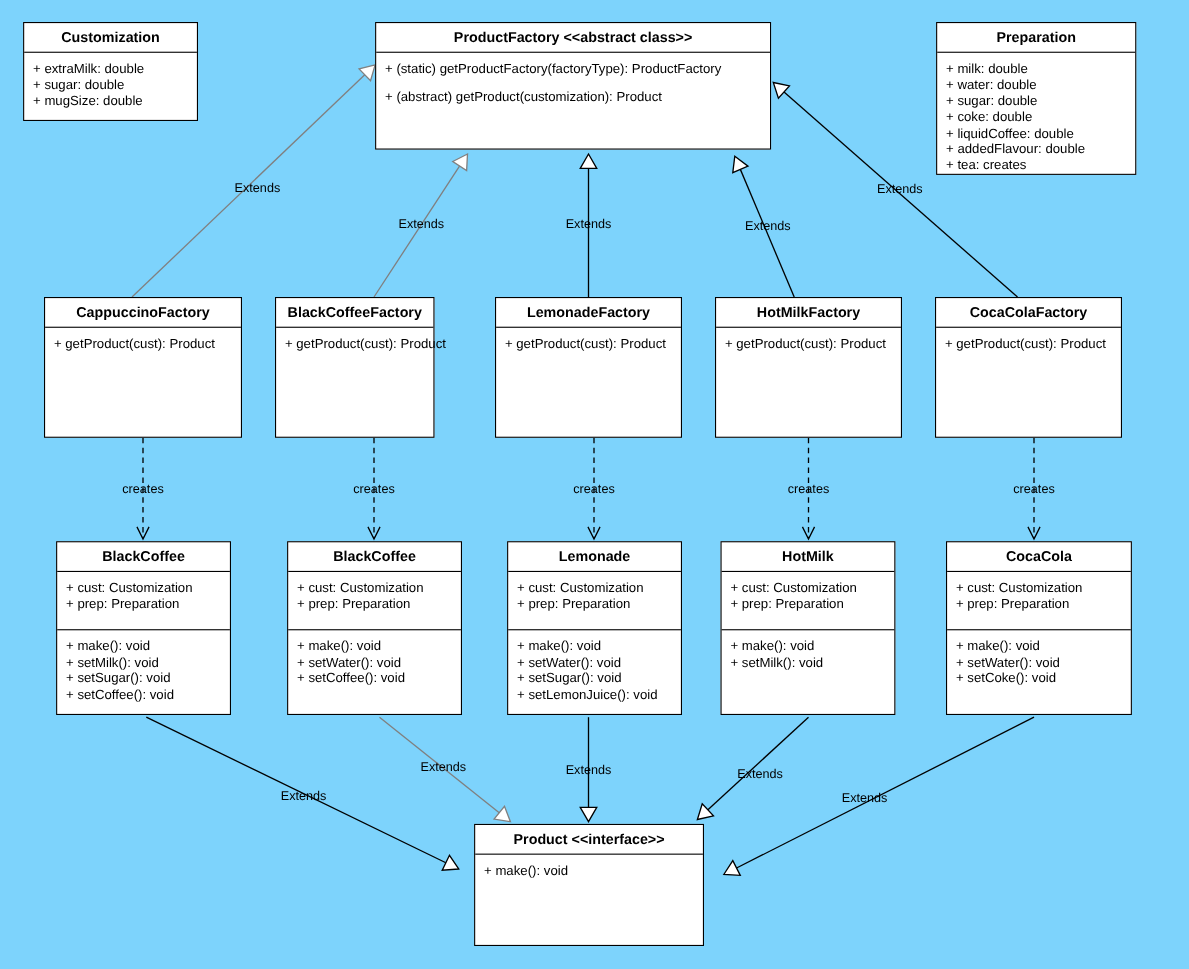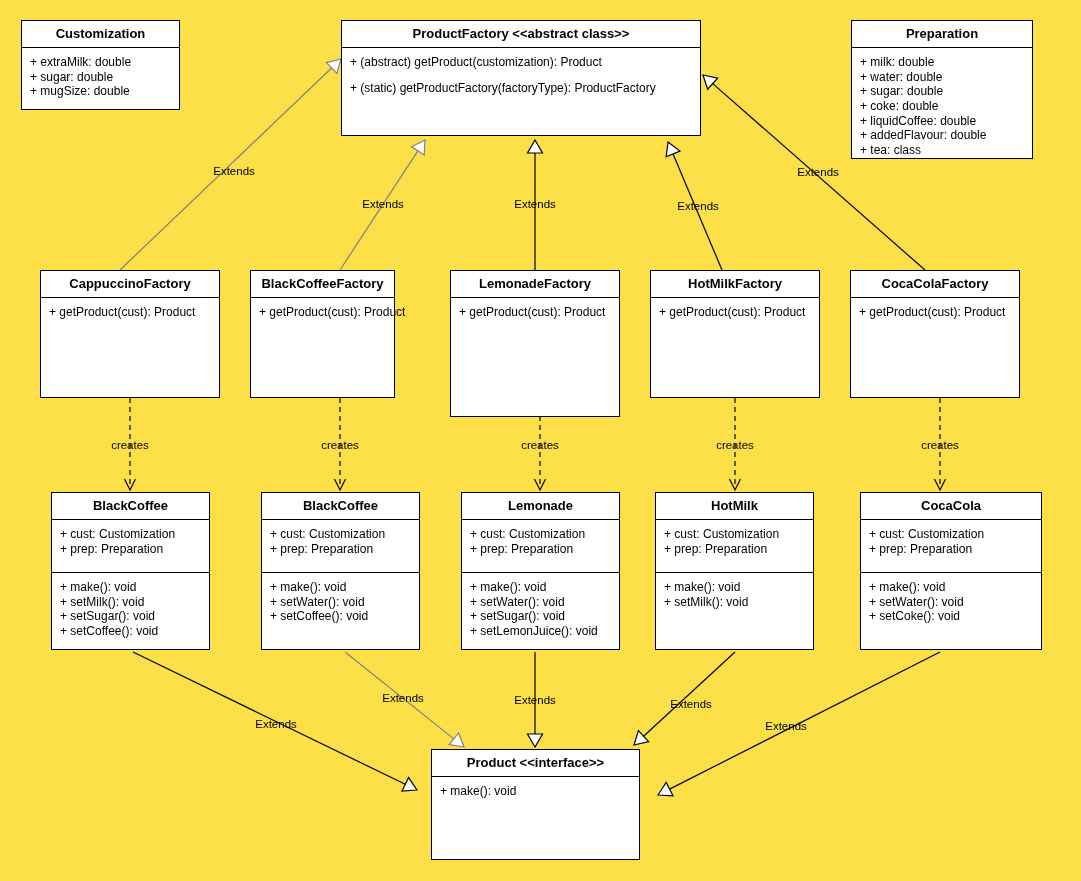--- a/index.html
+++ b/index.html
@@ -5,21 +5,21 @@
 <style>
   html, body {
     margin: 0;
     padding: 0;
     background: #ffffff;
   }
   #diagram-root {
     position: relative;
     width: 1081px;
     height: 881px;
-    background: #fde047;
+    background: #7dd3fc;
     font-family: "Liberation Sans", sans-serif;
     overflow: hidden;
   }
   svg#edge-layer {
     position: absolute;
     left: 0;
     top: 0;
     width: 1081px;
     height: 881px;
     pointer-events: none;
@@ -143,49 +143,49 @@
         <div class="uml-title" style="height: 27px;">Customization</div>
         <div class="uml-compartment">
           <div class="member">+ extraMilk: double</div>
           <div class="member">+ sugar: double</div>
           <div class="member">+ mugSize: double</div>
         </div>
       </div>
       <div class="uml-class" style="left: 341px; top: 20px; width: 360px; height: 116px;">
         <div class="uml-title" style="height: 27px;">ProductFactory &lt;&lt;abstract class&gt;&gt;</div>
         <div class="uml-compartment spaced">
+          <div class="member">+ (static) getProductFactory(factoryType): ProductFactory</div>
           <div class="member">+ (abstract) getProduct(customization): Product</div>
-          <div class="member">+ (static) getProductFactory(factoryType): ProductFactory</div>
         </div>
       </div>
       <div class="uml-class" style="left: 851px; top: 20px; width: 182px; height: 139px;">
         <div class="uml-title" style="height: 27px;">Preparation</div>
         <div class="uml-compartment">
           <div class="member">+ milk: double</div>
           <div class="member">+ water: double</div>
           <div class="member">+ sugar: double</div>
           <div class="member">+ coke: double</div>
           <div class="member">+ liquidCoffee: double</div>
           <div class="member">+ addedFlavour: double</div>
-          <div class="member">+ tea: class</div>
+          <div class="member">+ tea: creates</div>
         </div>
       </div>
       <div class="uml-class" style="left: 40px; top: 270px; width: 180px; height: 128px;">
         <div class="uml-title" style="height: 27px;">CappuccinoFactory</div>
         <div class="uml-compartment">
           <div class="member">+ getProduct(cust): Product</div>
         </div>
       </div>
       <div class="uml-class" style="left: 250px; top: 270px; width: 145px; height: 128px;">
         <div class="uml-title" style="height: 27px;">BlackCoffeeFactory</div>
         <div class="uml-compartment">
           <div class="member">+ getProduct(cust): Product</div>
         </div>
       </div>
-      <div class="uml-class" style="left: 450px; top: 270px; width: 170px; height: 147px;">
+      <div class="uml-class" style="left: 450px; top: 270px; width: 170px; height: 128px;">
         <div class="uml-title" style="height: 27px;">LemonadeFactory</div>
         <div class="uml-compartment">
           <div class="member">+ getProduct(cust): Product</div>
         </div>
       </div>
       <div class="uml-class" style="left: 650px; top: 270px; width: 170px; height: 128px;">
         <div class="uml-title" style="height: 27px;">HotMilkFactory</div>
         <div class="uml-compartment">
           <div class="member">+ getProduct(cust): Product</div>
         </div>
@@ -238,21 +238,21 @@
         <div class="uml-title" style="height: 27px;">HotMilk</div>
         <div class="uml-compartment" style="height: 52px; flex: 0 0 auto;">
           <div class="member">+ cust: Customization</div>
           <div class="member">+ prep: Preparation</div>
         </div>
         <div class="uml-compartment bordered">
           <div class="member">+ make(): void</div>
           <div class="member">+ setMilk(): void</div>
         </div>
       </div>
-      <div class="uml-class" style="left: 860px; top: 492px; width: 182px; height: 158px;">
+      <div class="uml-class" style="left: 860px; top: 492px; width: 169px; height: 158px;">
         <div class="uml-title" style="height: 27px;">CocaCola</div>
         <div class="uml-compartment" style="height: 52px; flex: 0 0 auto;">
           <div class="member">+ cust: Customization</div>
           <div class="member">+ prep: Preparation</div>
         </div>
         <div class="uml-compartment bordered">
           <div class="member">+ make(): void</div>
           <div class="member">+ setWater(): void</div>
           <div class="member">+ setCoke(): void</div>
         </div>

